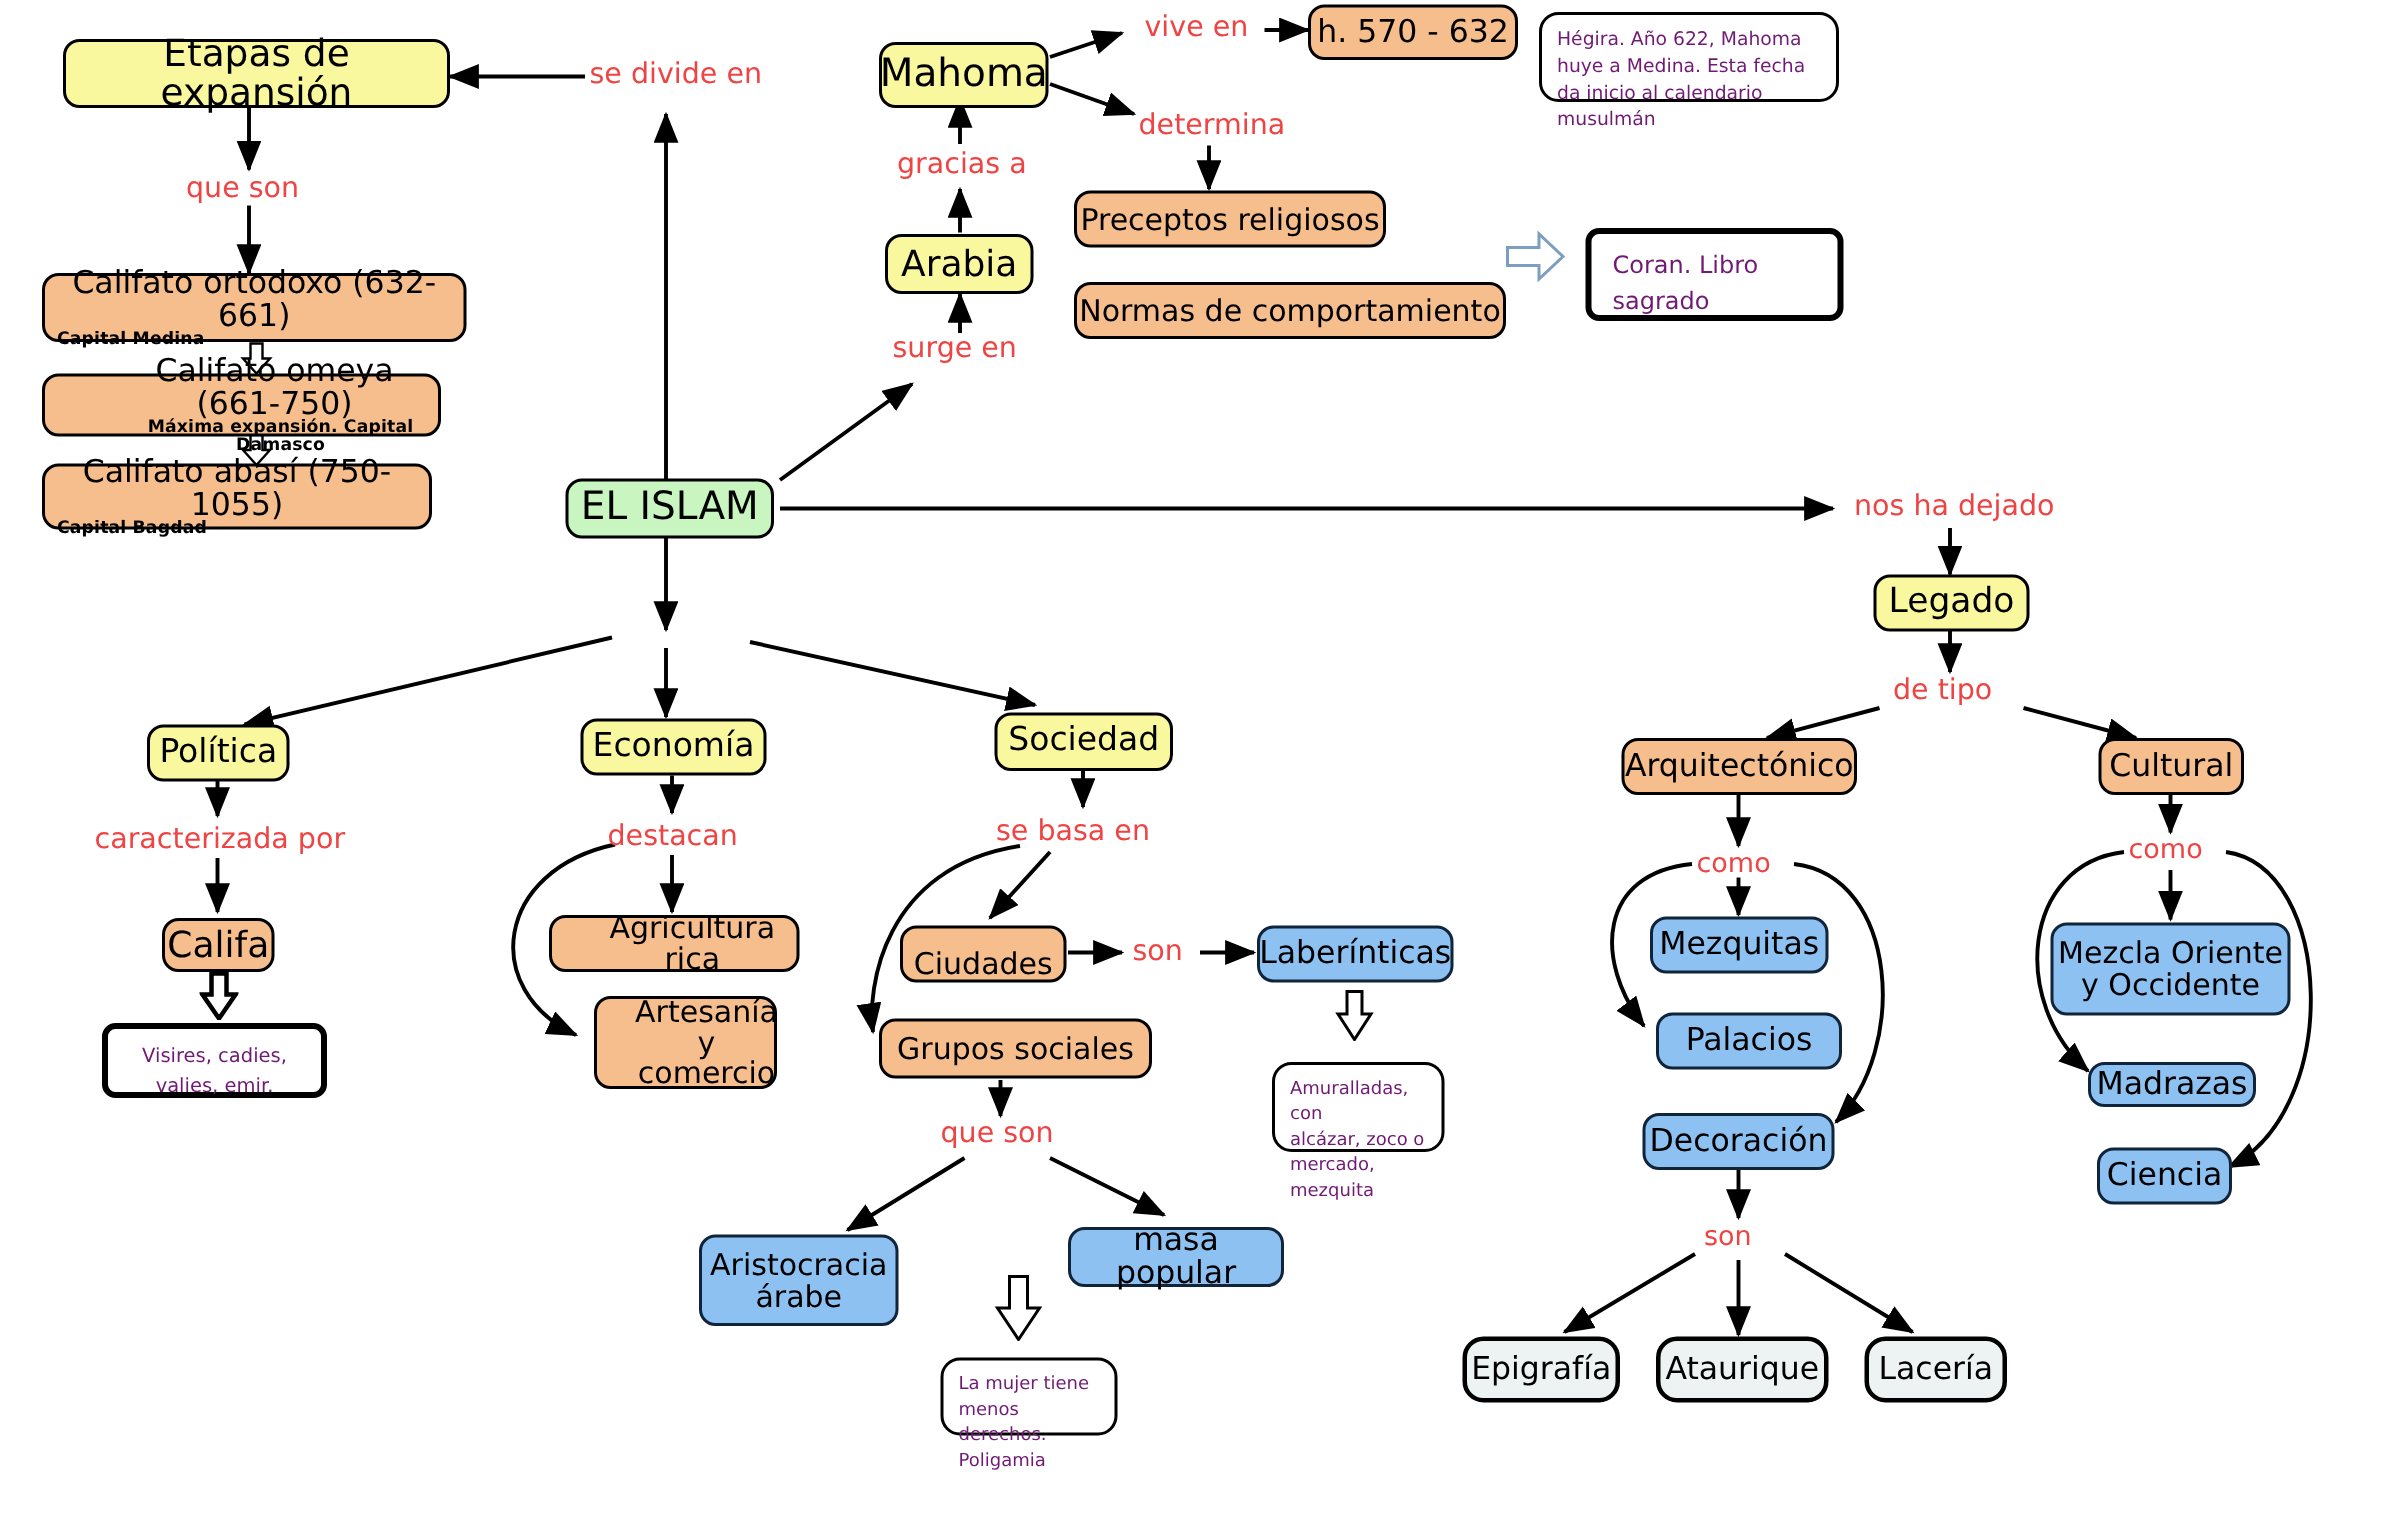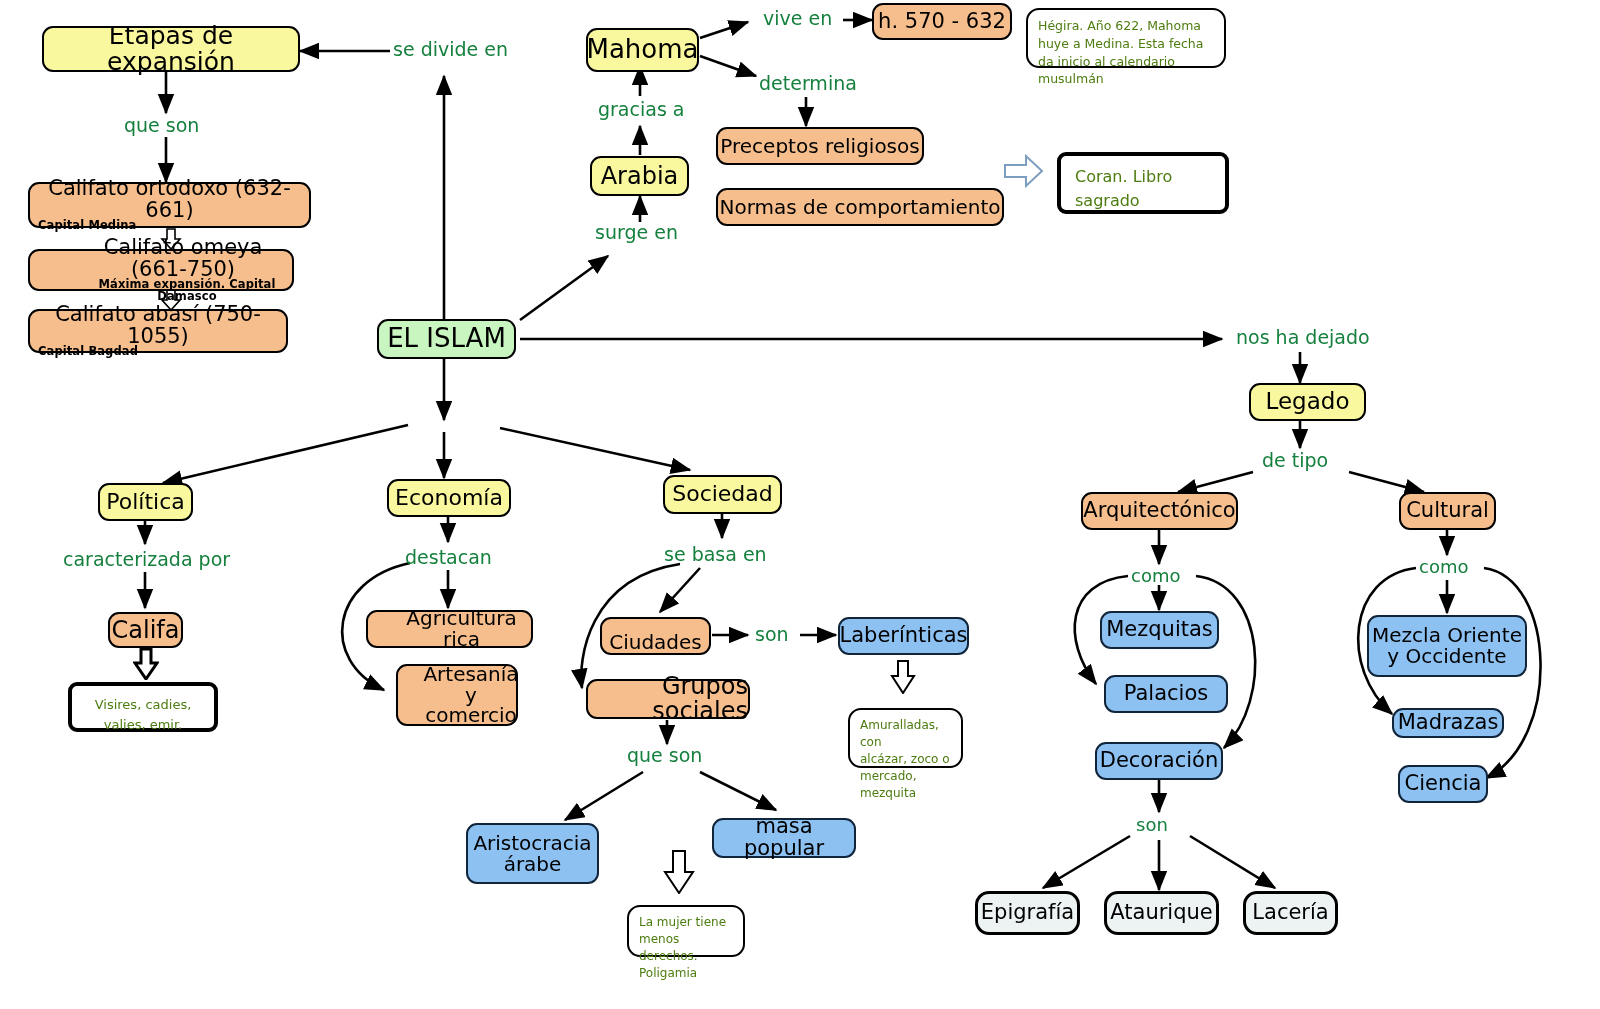--- a/index.html
+++ b/index.html
@@ -16,25 +16,25 @@
              align-self:flex-start;margin-left:8px;margin-top:-2px;}
 
   .n-yellow{background:#FAF89E;}
   .n-orange{background:#F6BE8D;}
   .n-blue{background:#8CC1F2;border-color:#10243a;}
   .n-green{background:#C9F5C1;}
   .n-grey{background:#EDF3F3;border-width:3px;border-radius:14px;}
 
   .note{position:absolute;box-sizing:border-box;background:#fff;border:2px solid #000;
         border-radius:13px;font-size:12.5px;line-height:1.42;padding:7px 10px;
-        white-space:pre-line;color:#4d7c0f;}
+        white-space:pre-line;color:#701a75;}
   .note.thick{border-width:4px;border-radius:9px;font-size:16px;line-height:1.5;padding:9px 14px;}
   .note.center{text-align:center;}
 
-  .lbl{position:absolute;font-size:19px;color:#15803d;white-space:nowrap;}
+  .lbl{position:absolute;font-size:19px;color:#ef4444;white-space:nowrap;}
   .lbl.sm{font-size:18px;}
 
   .fatarrow{position:absolute;}
   .fatarrow svg{display:block;}
 </style>
 </head>
 <body>
 
 <div id="canvas">
 
@@ -240,34 +240,34 @@
   </div>
 
   <div class="node n-orange" style="left:600px;top:617px;width:111px;height:38px;font-size:20px;justify-content:flex-end;">
     <span class="main">Ciudades</span>
   </div>
 
   <div class="node n-blue" style="left:838px;top:617px;width:131px;height:38px;font-size:21px;">
     <span class="main">Laberínticas</span>
   </div>
 
-  <div class="node n-orange" style="left:586px;top:679px;width:164px;height:40px;font-size:24px;text-align:right;">
+  <div class="node n-orange" style="left:586px;top:679px;width:182px;height:40px;font-size:20px;">
     <span class="main">Grupos sociales</span>
   </div>
 
   <div class="node n-blue" style="left:466px;top:823px;width:133px;height:61px;font-size:20px;">
     <span class="main">Aristocracia
 árabe</span>
   </div>
 
   <div class="node n-blue" style="left:712px;top:818px;width:144px;height:40px;font-size:21px;">
     <span class="main">masa popular</span>
   </div>
 
-  <div class="node n-yellow" style="left:1249px;top:383px;width:117px;height:38px;font-size:23px;">
+  <div class="node n-yellow" style="left:1249px;top:383px;width:104px;height:38px;font-size:23px;">
     <span class="main">Legado</span>
   </div>
 
   <div class="node n-orange" style="left:1081px;top:492px;width:157px;height:38px;font-size:21px;">
     <span class="main">Arquitectónico</span>
   </div>
 
   <div class="node n-orange" style="left:1399px;top:492px;width:97px;height:38px;font-size:21px;">
     <span class="main">Cultural</span>
   </div>

